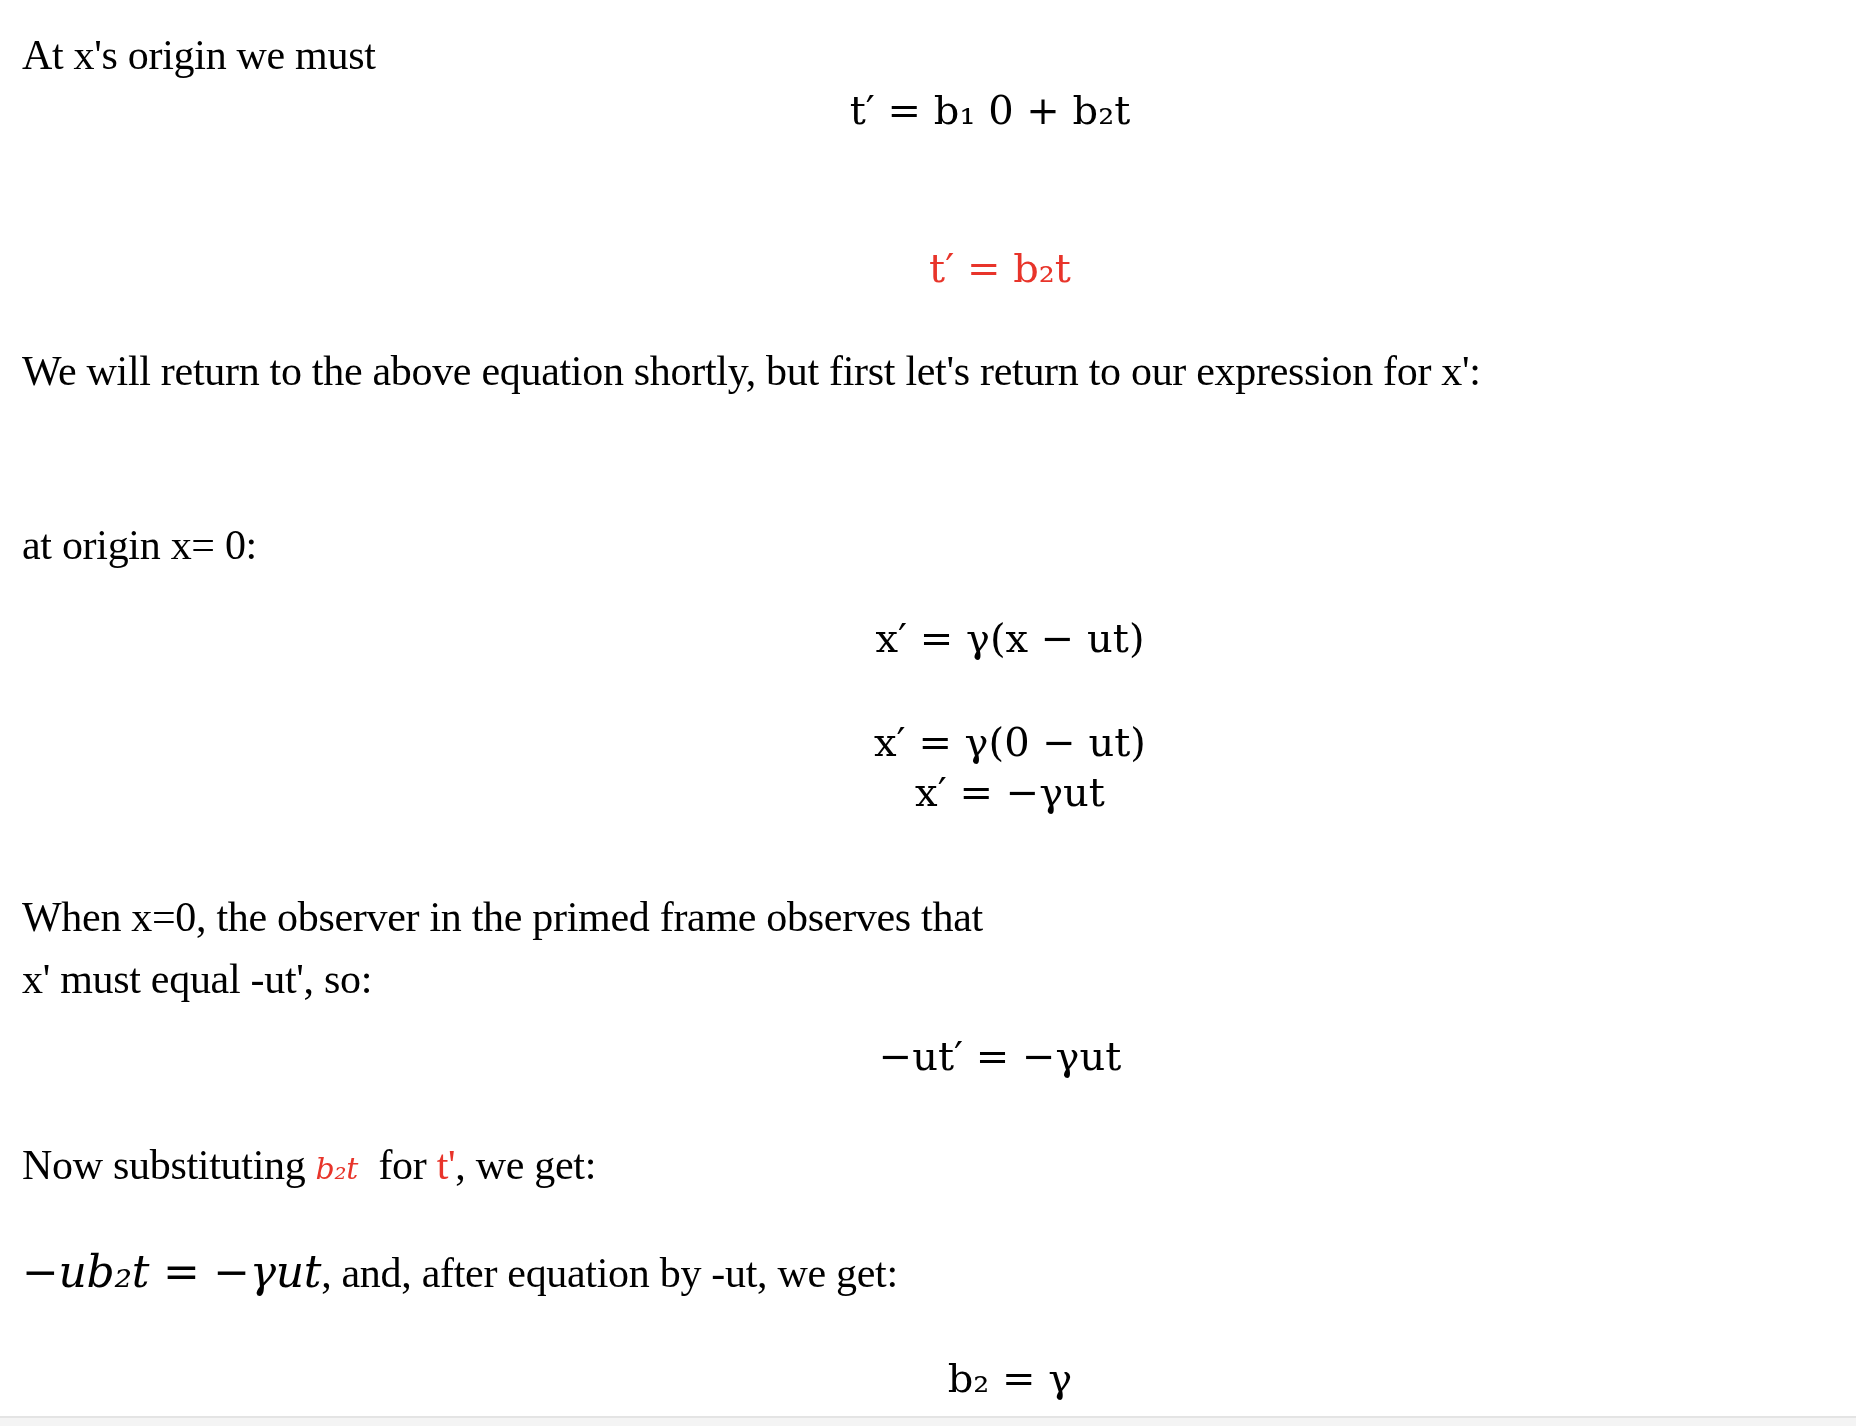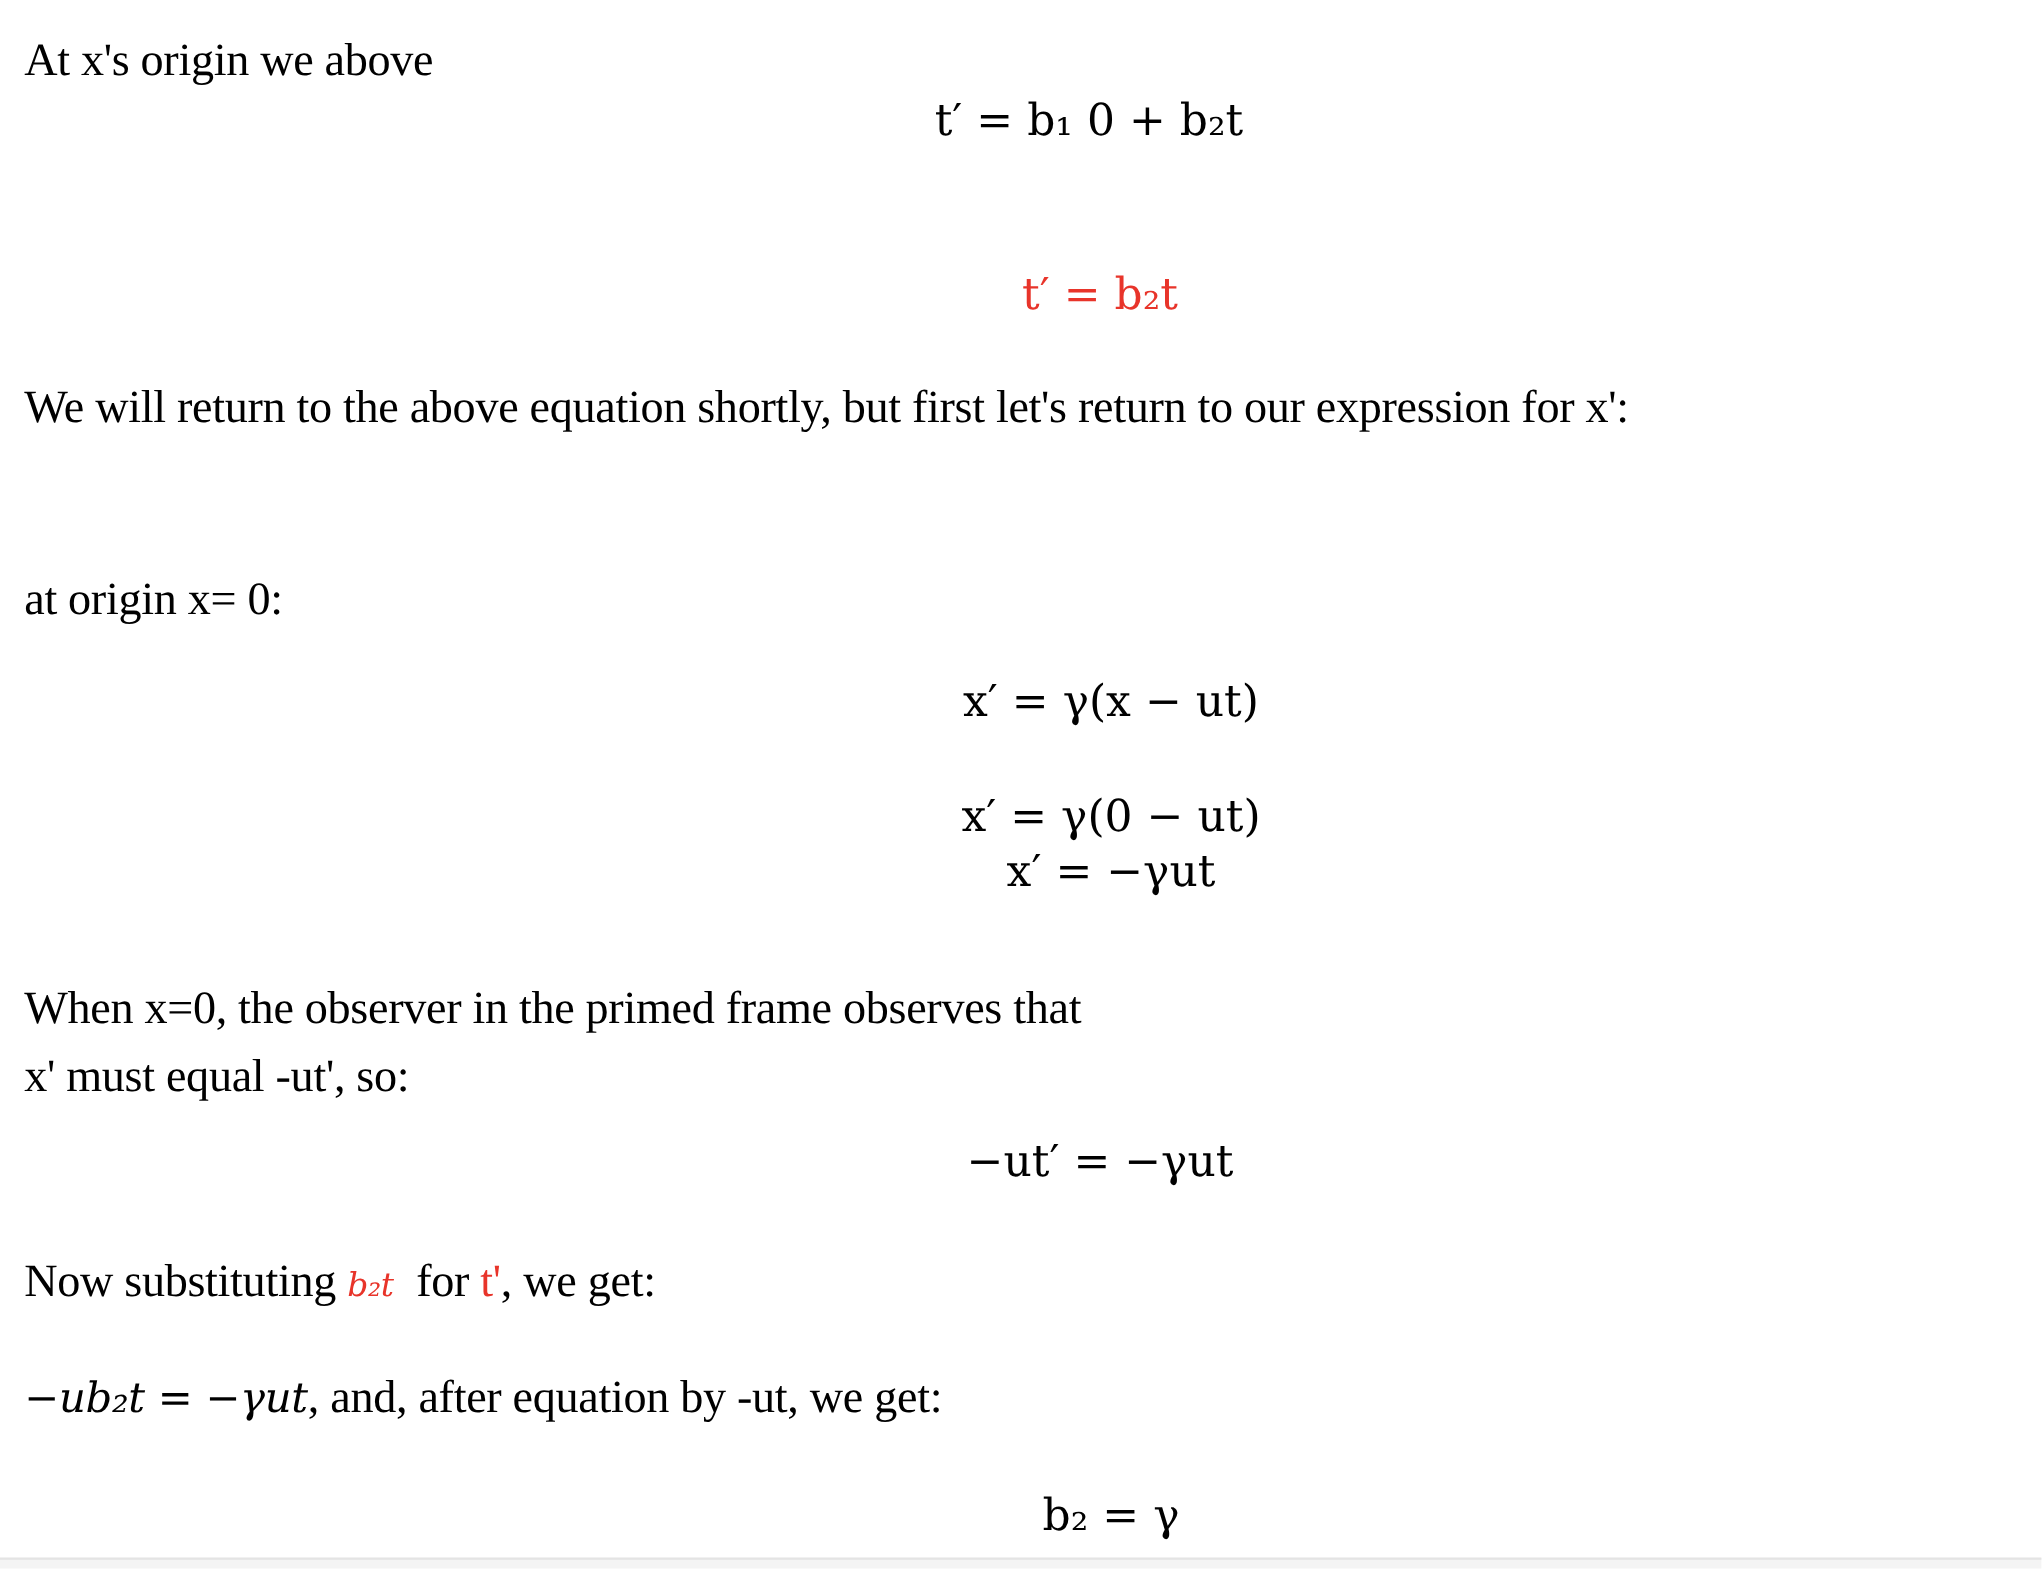--- a/index.html
+++ b/index.html
@@ -10,21 +10,21 @@
   .eq i, .m { font-style:italic; }
   .red { color:#e8342a; }
   .center { left:0; width:1800px; text-align:center; }
   .bottom-bar { position:absolute; left:0; top:1416px; width:1856px; height:10px; background:#f4f4f4; border-top:2px solid #e4e4e4; }
 </style>
 </head>
 <body>
 
 <div>
 
-  <div class="txt" style="top:34px;">At x's origin we above</div>
+  <div class="txt" style="top:34px;">At x's origin we must</div>
 
   <div class="eq center" style="top:90px; left:90px;">t′ = b₁ 0 +  b₂t</div>
 
   <div class="eq center red" style="top:248px; left:100px;">t′ = b₂t</div>
 
   <div class="txt" style="top:350px;">We will return to the above equation shortly, but first let's return to our expression for x':</div>
 
   <div class="txt" style="top:524px;">at origin x= 0:</div>
 
   <div class="eq center" style="top:618px; left:110px;">x′ =  γ(x − ut)</div>
@@ -36,20 +36,20 @@
   <div class="txt" style="top:896px;">When x=0, the observer in the primed frame observes that</div>
   <div class="txt" style="top:958px;">x' must equal -ut', so:</div>
 
   <div class="eq center" style="top:1036px; left:100px;">−ut′ =  −γut</div>
 
   <div class="txt" style="top:1144px;">
     <span>Now substituting </span><span class="red m" style="font-family:'DejaVu Serif',serif; font-size:30px;">b₂t</span><span style="white-space:pre;">  for </span><span class="red">t'</span><span>, we get:</span>
   </div>
 
   <div class="txt" style="top:1250px;">
-    <span class="m" style="font-family:'DejaVu Serif',serif; font-size:38px;">−ub₂t =  −γut</span><span>, and, after equation by -ut, we get:</span>
+    <span class="m" style="font-family:'DejaVu Serif',serif; font-size:44px;">−ub₂t =  −γut</span><span>, and, after equation by -ut, we get:</span>
   </div>
 
   <div class="eq center" style="top:1358px; left:110px;">b₂ =  γ</div>
 
 </div>
 
 <div class="bottom-bar"></div>
 
 </body></html>

